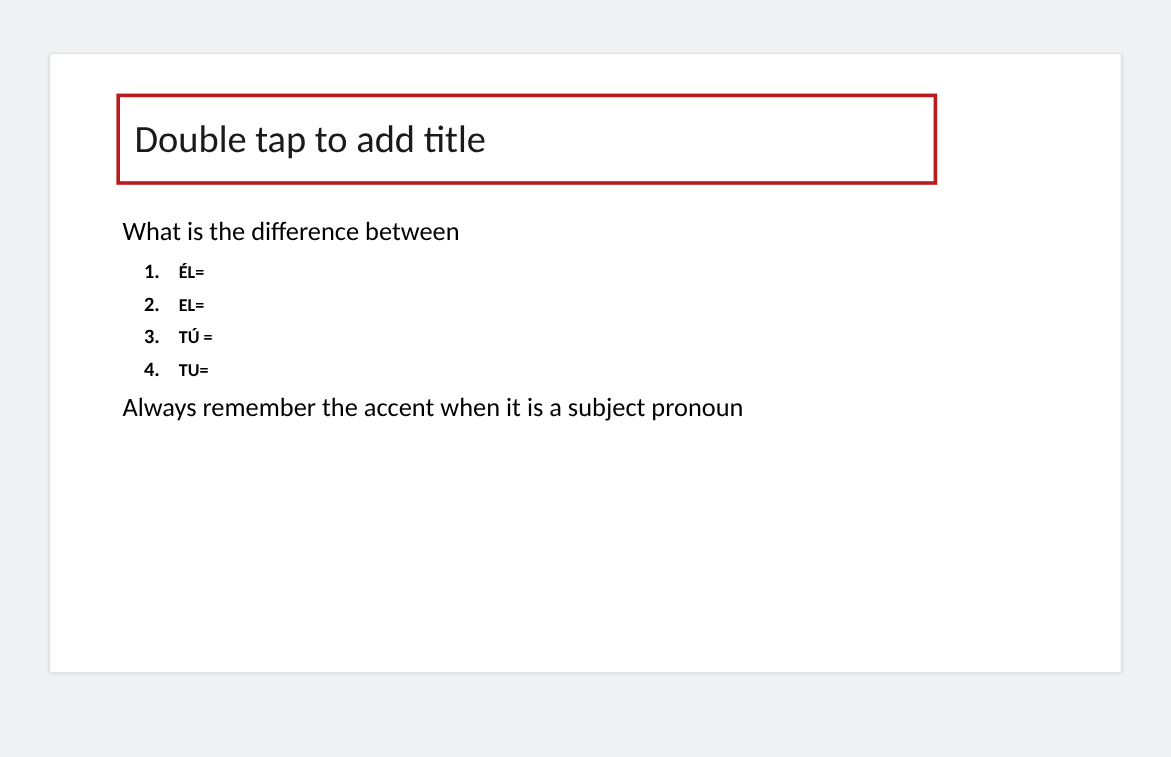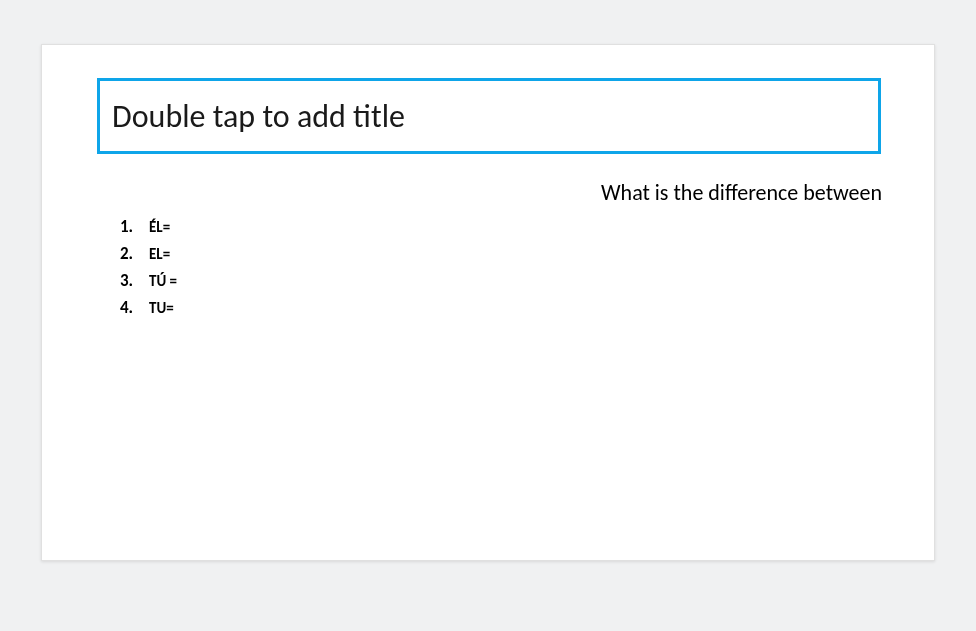--- a/index.html
+++ b/index.html
@@ -21,44 +21,43 @@
       width: 894px;
       height: 517px;
       background-color: #ffffff;
       box-shadow: 0 1px 3px rgba(0,0,0,0.1);
       border: 1px solid #e0e0e0;
     }
     .title-placeholder {
       position: absolute;
       left: 55px;
       top: 33px;
-      width: 784px;
+      width: 684px;
       height: 76px;
-      border: 3px solid #0ea5e9;
+      border: 3px solid #b91c1c;
       display: flex;
       align-items: center;
       padding-left: 12px;
     }
     .title-placeholder-text {
       font-size: 32px;
       color: #1a1a1a;
       font-weight: 400;
     }
     .content-area {
       position: absolute;
       left: 60px;
       top: 134px;
       width: 780px;
       color: #000000;
     }
     .intro-line {
       font-size: 22px;
       margin-bottom: 10px;
       font-weight: 400;
-      text-align: right;
     }
     .ordered-list {
       list-style: none;
       margin-left: 15px;
       margin-bottom: 8px;
     }
     .ordered-list li {
       display: flex;
       align-items: baseline;
       margin-bottom: 6px;
@@ -104,15 +103,16 @@
       <li>
         <span class="list-number">3.</span>
         <span class="list-text">TÚ =</span>
       </li>
       <li>
         <span class="list-number">4.</span>
         <span class="list-text">TU=</span>
       </li>
     </ol>
 
+    <div class="closing-line">Always remember the accent when it is a subject pronoun</div>
   </div>
 
 </div>
 
 </body></html>

